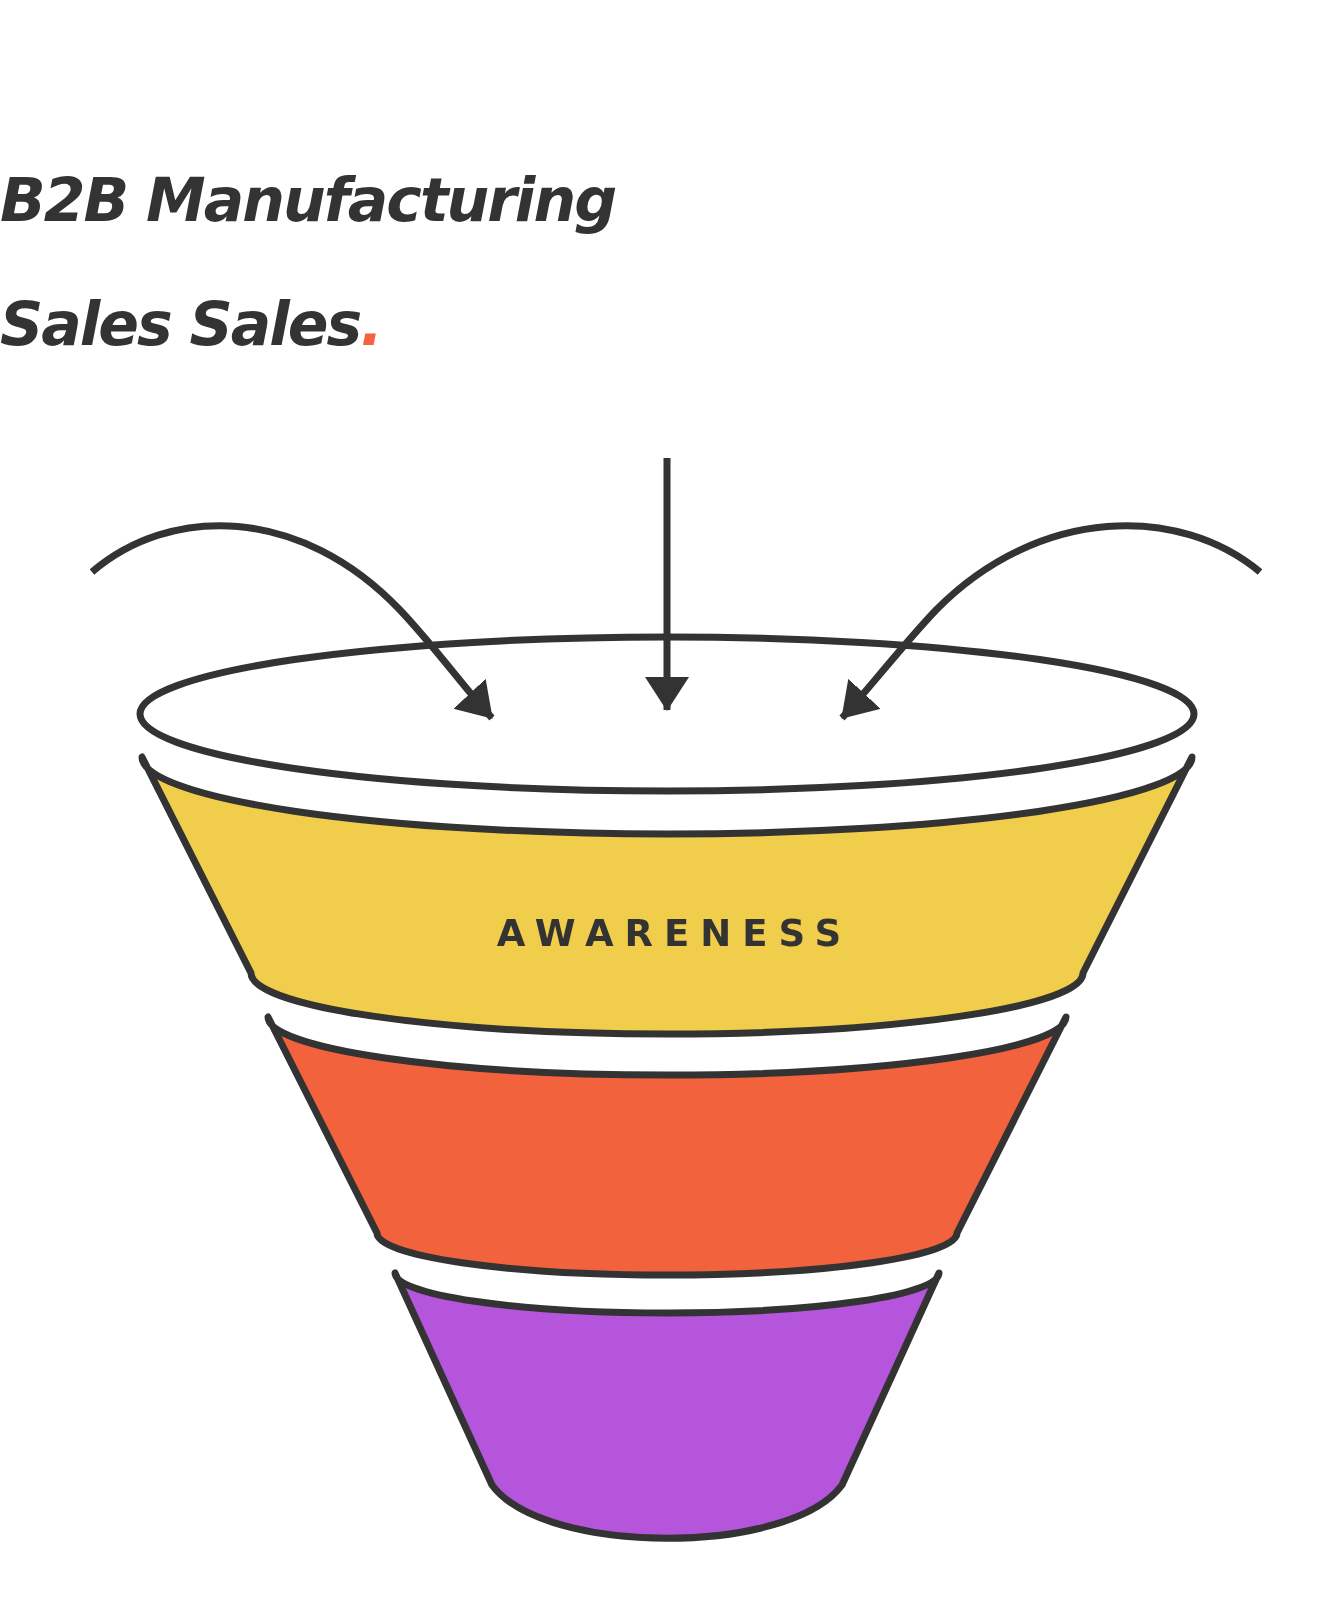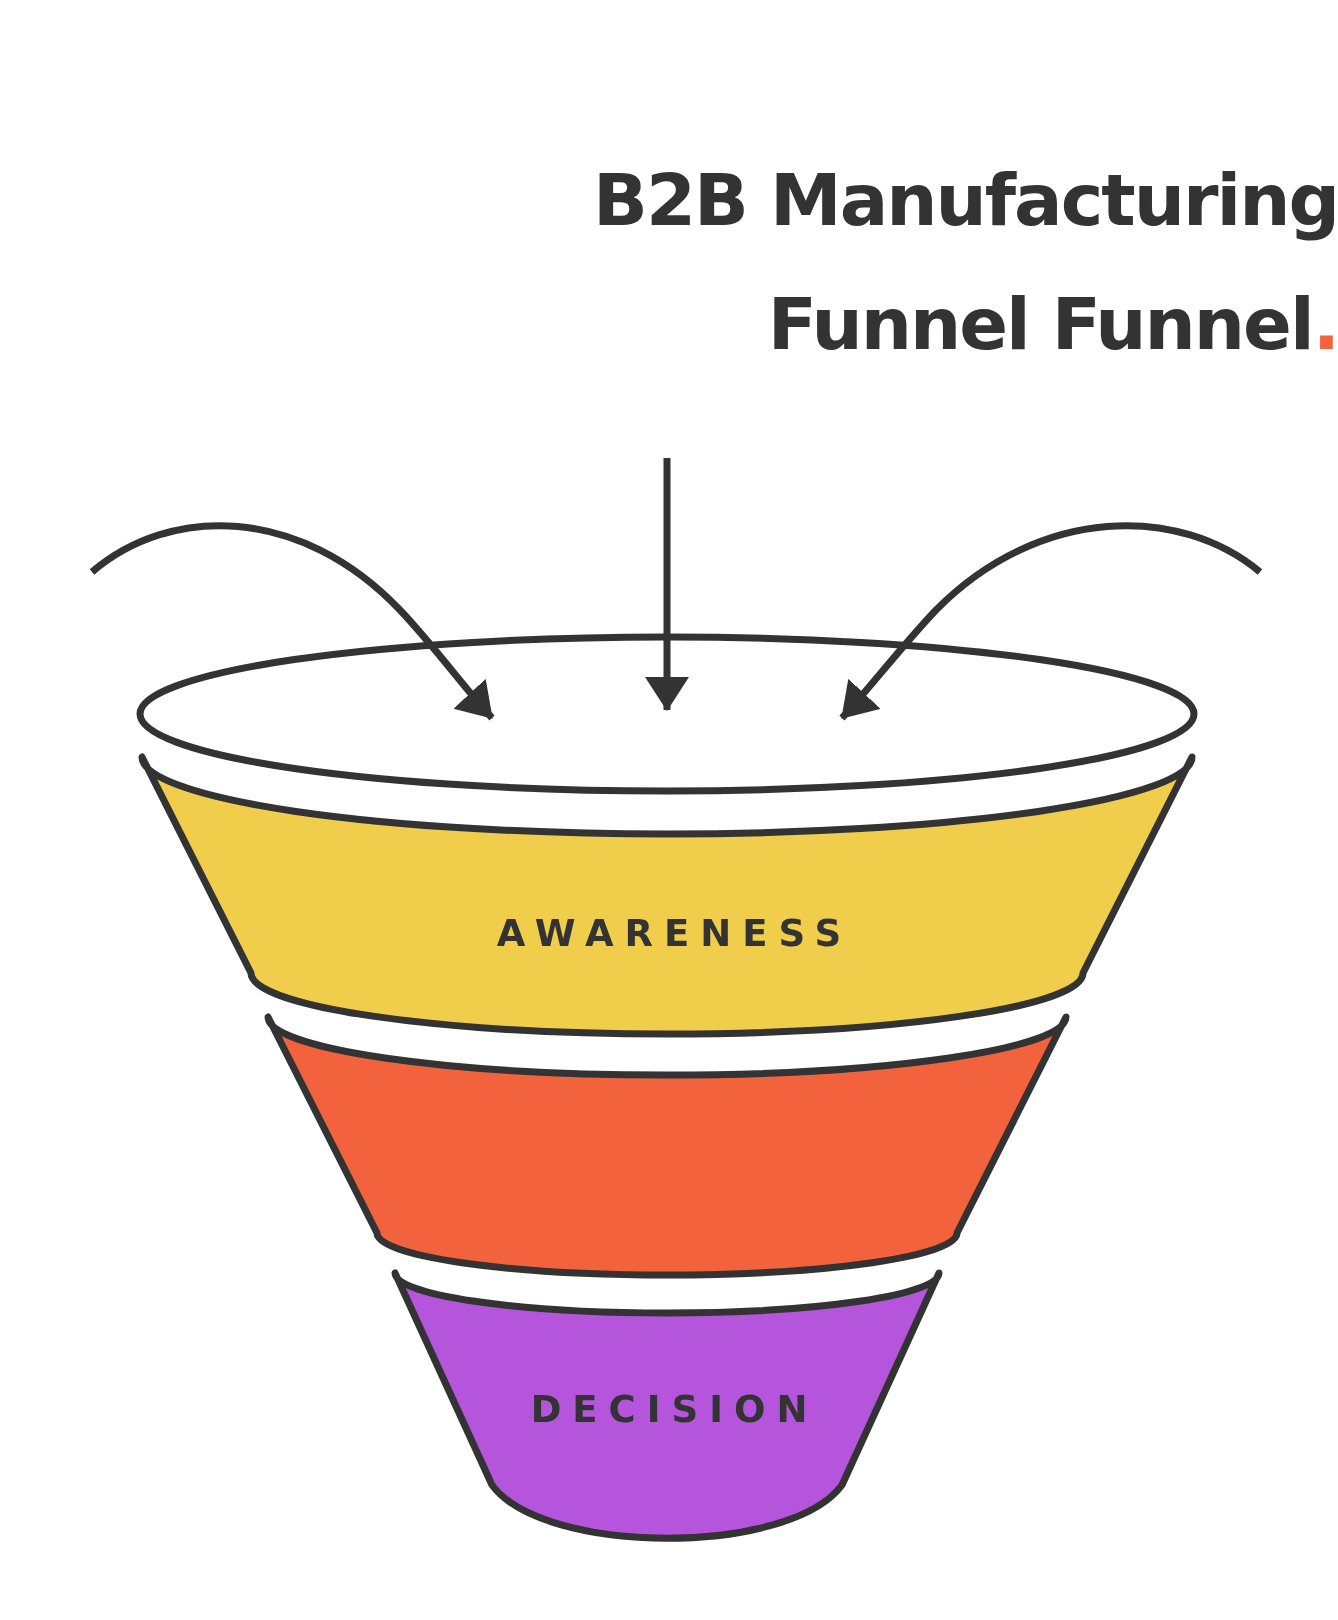--- a/index.html
+++ b/index.html
@@ -20,26 +20,27 @@
     left: 0;
     top: 0;
     width: 1338px;
     height: 1620px;
   }
   .page-title {
     position: absolute;
     left: 0;
     top: 138px;
     width: 100%;
-    text-align: right;
+    text-align: left;
     font-weight: 700;
-    font-size: 72px;
+    font-size: 60px;
     line-height: 124px;
     letter-spacing: -2px;
     color: #333333;
+    font-style: italic;
   }
   .title-accent {
     font-weight: 700;
   }
   .stage-label {
     position: absolute;
     left: 0;
     width: 100%;
     text-align: center;
     font-weight: 700;
@@ -86,19 +87,18 @@
 
     <path class="funnel-shape" d="M 395 1273 A 272 40 0 0 0 939 1273 L 842 1485 C 790 1556 544 1556 492 1485 Z" fill="#B455DC"></path>
 
     <path class="arrow-path" marker-end="url(#arrowhead)" d="M 92 572 C 170 505 300 505 400 610 C 435 647 466 690 492 718"></path>
     <path class="arrow-path" marker-end="url(#arrowhead)" d="M 667 458 L 667 710"></path>
     <path class="arrow-path" marker-end="url(#arrowhead)" d="M 1260 572 C 1180 505 1040 505 936 610 C 901 647 868 690 842 718"></path>
   </svg>
 
   <div class="page-title">
     <div><span>B2B Manufacturing</span></div>
-    <div><span>Funnel Funnel</span><span class="title-accent" style="color: rgb(244, 98, 62);">.</span></div>
+    <div><span>Sales Sales</span><span class="title-accent" style="color: rgb(244, 98, 62);">.</span></div>
   </div>
 
   <div class="stage-label label-awareness">AWARENESS</div>
-  <div class="stage-label label-decision">DECISION</div>
 
 </div>
 
 </body></html>

